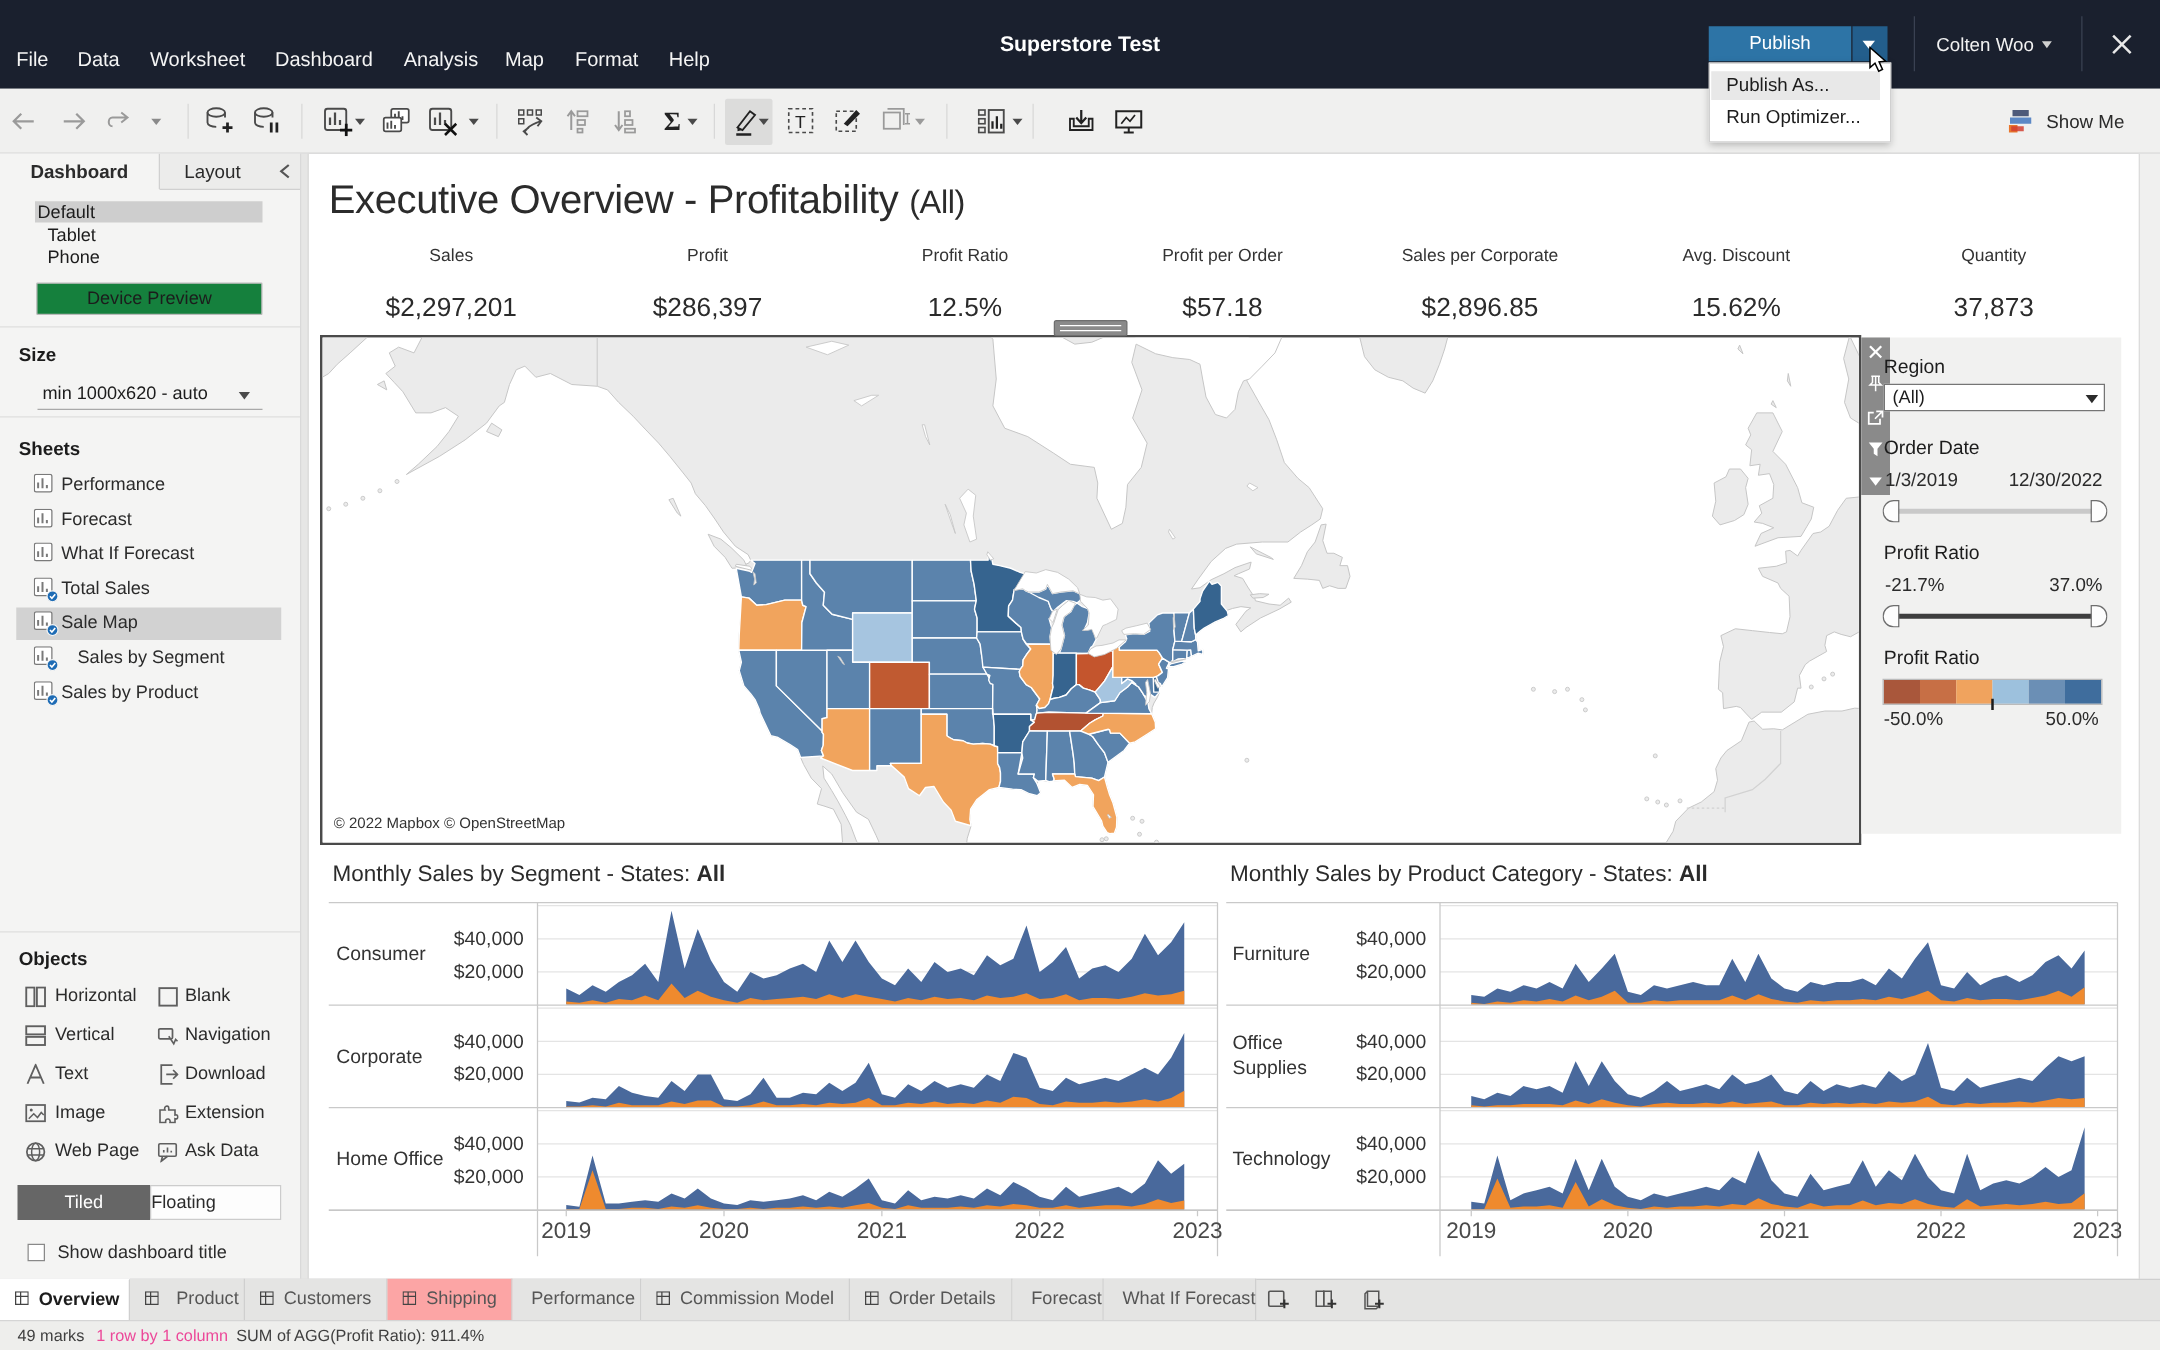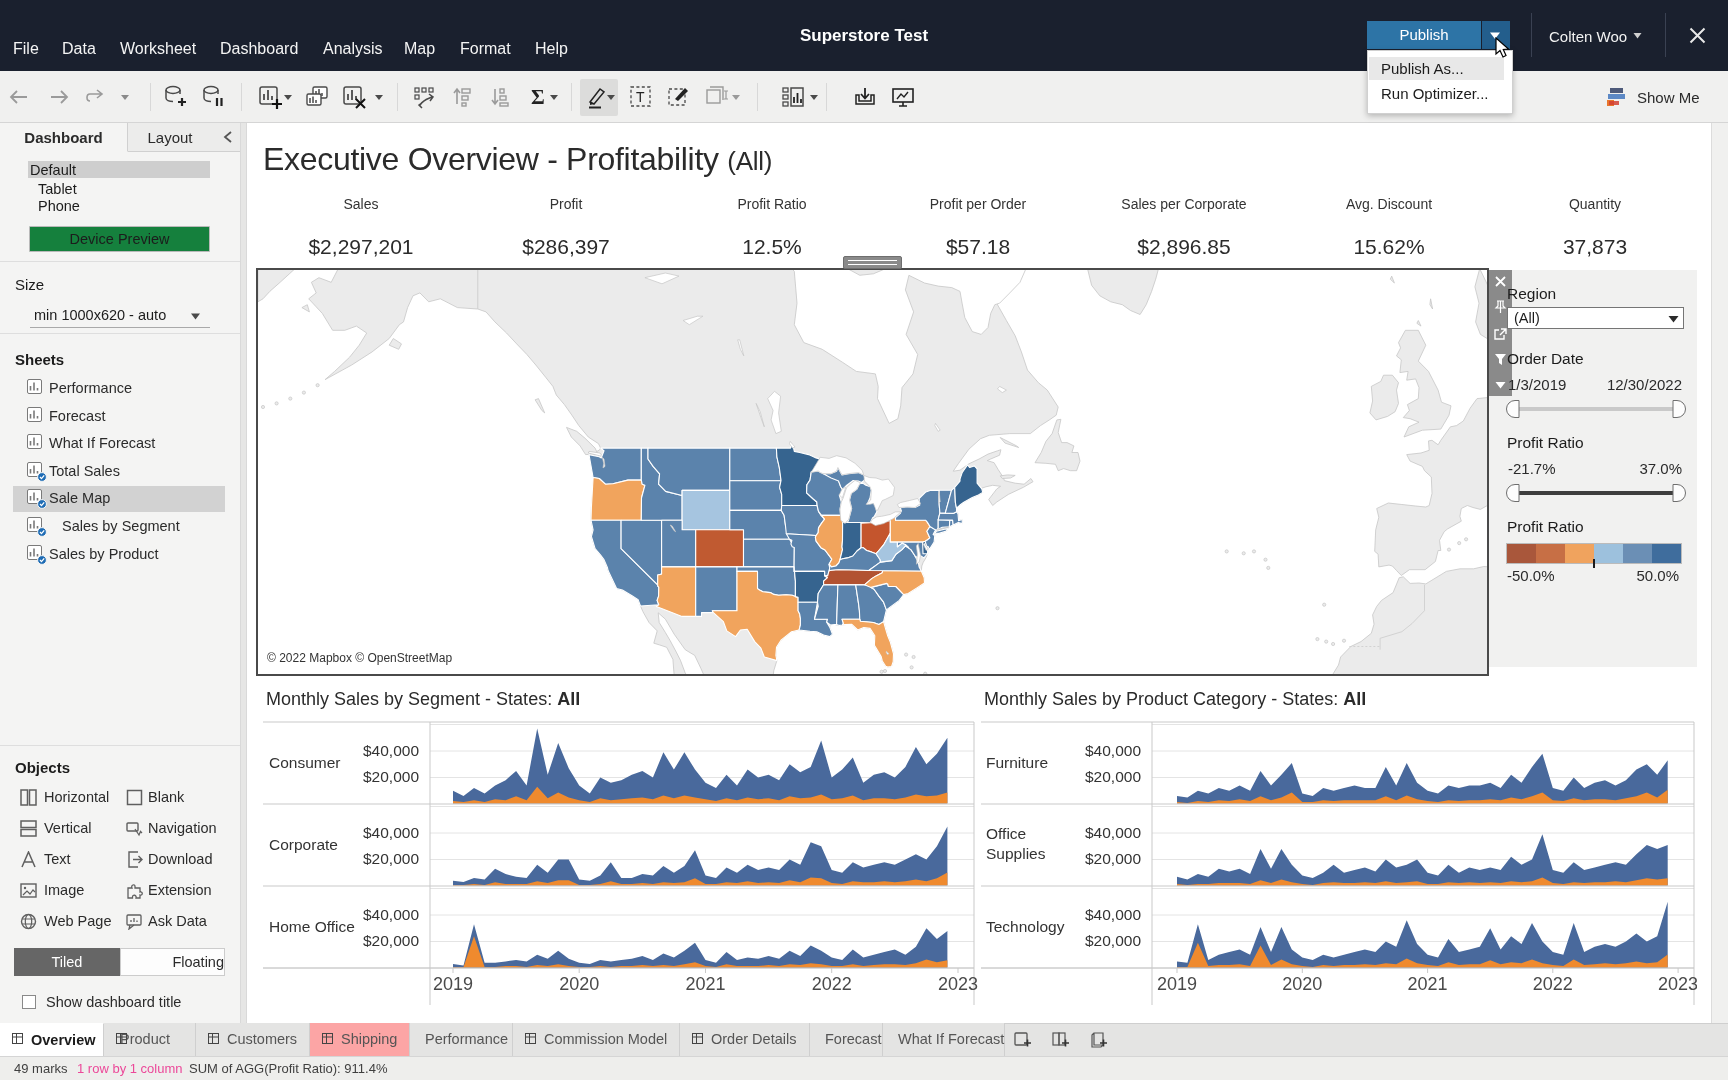--- a/index.html
+++ b/index.html
@@ -182,21 +182,21 @@
 <div class="abs sbtab" style="left:128px;width:84px;top:123px">Layout</div>
 <svg class="abs" style="left:222px;top:130px" width="12" height="14" viewBox="0 0 12 14">
     <path d="M9 2 L3 7 L9 12" stroke="#555" stroke-width="1.8" fill="none"></path>
   </svg>
 <div class="abs" style="left:28px;top:161px;width:182px;height:17px;background:#cecece"></div>
 <div class="abs" style="left:30px;top:162px;font-size:14.5px;color:#1c1c1c">Default</div>
 <div class="abs" style="left:38px;top:181px;font-size:14.5px;color:#1c1c1c">Tablet</div>
 <div class="abs" style="left:38px;top:198px;font-size:14.5px;color:#1c1c1c">Phone</div>
 <div class="abs" style="left:29px;top:226px;width:181px;height:26px;background:#15803d;border:1px solid #b9b9b9;border-radius:1px;text-align:center;line-height:24px;font-size:14.5px;color:#1c1c1c">Device Preview</div>
 <div class="abs" style="left:0;top:261px;width:240px;height:1px;background:#dedede"></div>
-<div class="abs" style="left:15px;top:276px;font-size:15px;font-weight:normal;color:#1c1c1c">Size</div>
+<div class="abs" style="left:15px;top:276px;font-size:15px;font-weight:bold;color:#1c1c1c">Size</div>
 <div class="abs" style="left:34px;top:307px;font-size:14.5px;color:#1c1c1c">min 1000x620 - auto</div>
 <svg class="abs" style="left:190px;top:312px" width="11" height="8" viewBox="0 0 11 8">
     <path d="M1 1.5 L10 1.5 L5.5 7.5 Z" fill="#4a4a4a"></path>
   </svg>
 <div class="abs" style="left:30px;top:327px;width:180px;height:1px;background:#a9a9a9"></div>
 <div class="abs" style="left:0;top:333px;width:240px;height:1px;background:#dedede"></div>
 <div class="abs" style="left:15px;top:351px;font-size:15px;font-weight:bold;color:#1c1c1c">Sheets</div>
 <svg class="abs" style="left:27px;top:379.0px" width="20" height="20" viewBox="0 0 20 20">
     <rect x="0.5" y="0.5" width="14" height="14" rx="1.5" fill="#fff" stroke="#7a7a7a" stroke-width="1"></rect>
     <path d="M3.5 11.5 L3.5 7 M7 11.5 L7 3.5 M10.5 11.5 L10.5 9" stroke="#7a7a7a" stroke-width="1.6"></path>
@@ -287,30 +287,30 @@
     <path d="M2 6 L15 6 M2 11 L15 11" stroke="#5f5f5f" stroke-width="1.2"></path>
   </svg>
 <div class="abs" style="left:44px;top:913px;font-size:14.5px;color:#2b2b2b">Web Page</div>
 <svg class="abs" style="left:126px;top:913px" width="17" height="17" viewBox="0 0 17 17">
     <rect x="1" y="2" width="14" height="10" rx="1" fill="none" stroke="#5f5f5f" stroke-width="1.3"></rect>
     <path d="M4 12 L3 16 L8 12" fill="none" stroke="#5f5f5f" stroke-width="1.3"></path>
     <path d="M5 9 L5 7 M8 9 L8 5 M11 9 L11 7.5" stroke="#5f5f5f" stroke-width="1.3"></path>
   </svg>
 <div class="abs" style="left:148px;top:913px;font-size:14.5px;color:#2b2b2b">Ask Data</div>
 <div class="abs" style="left:14px;top:948px;width:106px;height:28px;background:#666;color:#fff;font-size:14.5px;text-align:center;line-height:28px">Tiled</div>
-<div class="abs" style="left:120px;top:948px;width:105px;height:28px;background:#fdfdfd;border:1px solid #ccc;color:#2b2b2b;font-size:14.5px;text-align:right;line-height:26px">Floating</div>
+<div class="abs" style="left:120px;top:948px;width:105px;height:28px;background:#fdfdfd;border:1px solid #ccc;color:#2b2b2b;font-size:14.5px;text-align:left;line-height:26px">Floating</div>
 <div class="abs" style="left:22px;top:995px;width:14px;height:14px;background:#fff;border:1px solid #898989"></div>
 <div class="abs" style="left:46px;top:994px;font-size:14.5px;color:#2b2b2b">Show dashboard title</div>
 <div class="abs tabbar"></div>
 <div class="abs btab" style="left:0px;width:104px;background:#fff;font-weight:bold;color:#1c1c1c;border-top:1px solid #fff;padding-left:31px">Overview</div>
 <svg class="abs" style="left:12px;top:1033px" width="11" height="11" viewBox="0 0 11 11">
     <rect x="0.5" y="0.5" width="10" height="10" fill="none" stroke="#444" stroke-width="1"></rect>
     <path d="M0.5 4 L10.5 4 M4.5 0.5 L4.5 10.5" stroke="#444" stroke-width="1"></path>
   </svg>
-<div class="abs btab" style="left:104px;width:92px;background:#e4e4e3;font-weight:normal;color:#555;padding-left:16px">Product</div>
+<div class="abs btab" style="left:104px;width:92px;background:#e4e4e3;font-weight:normal;color:#555;padding-left:37px">Product</div>
 <svg class="abs" style="left:116px;top:1033px" width="11" height="11" viewBox="0 0 11 11">
     <rect x="0.5" y="0.5" width="10" height="10" fill="none" stroke="#444" stroke-width="1"></rect>
     <path d="M0.5 4 L10.5 4 M4.5 0.5 L4.5 10.5" stroke="#444" stroke-width="1"></path>
   </svg>
 <div class="abs btab" style="left:196px;width:114px;background:#e4e4e3;font-weight:normal;color:#555;padding-left:31px">Customers</div>
 <svg class="abs" style="left:208px;top:1033px" width="11" height="11" viewBox="0 0 11 11">
     <rect x="0.5" y="0.5" width="10" height="10" fill="none" stroke="#444" stroke-width="1"></rect>
     <path d="M0.5 4 L10.5 4 M4.5 0.5 L4.5 10.5" stroke="#444" stroke-width="1"></path>
   </svg>
 <div class="abs btab" style="left:310px;width:100px;background:#fca5a5;font-weight:normal;color:#555;padding-left:31px">Shipping</div>

